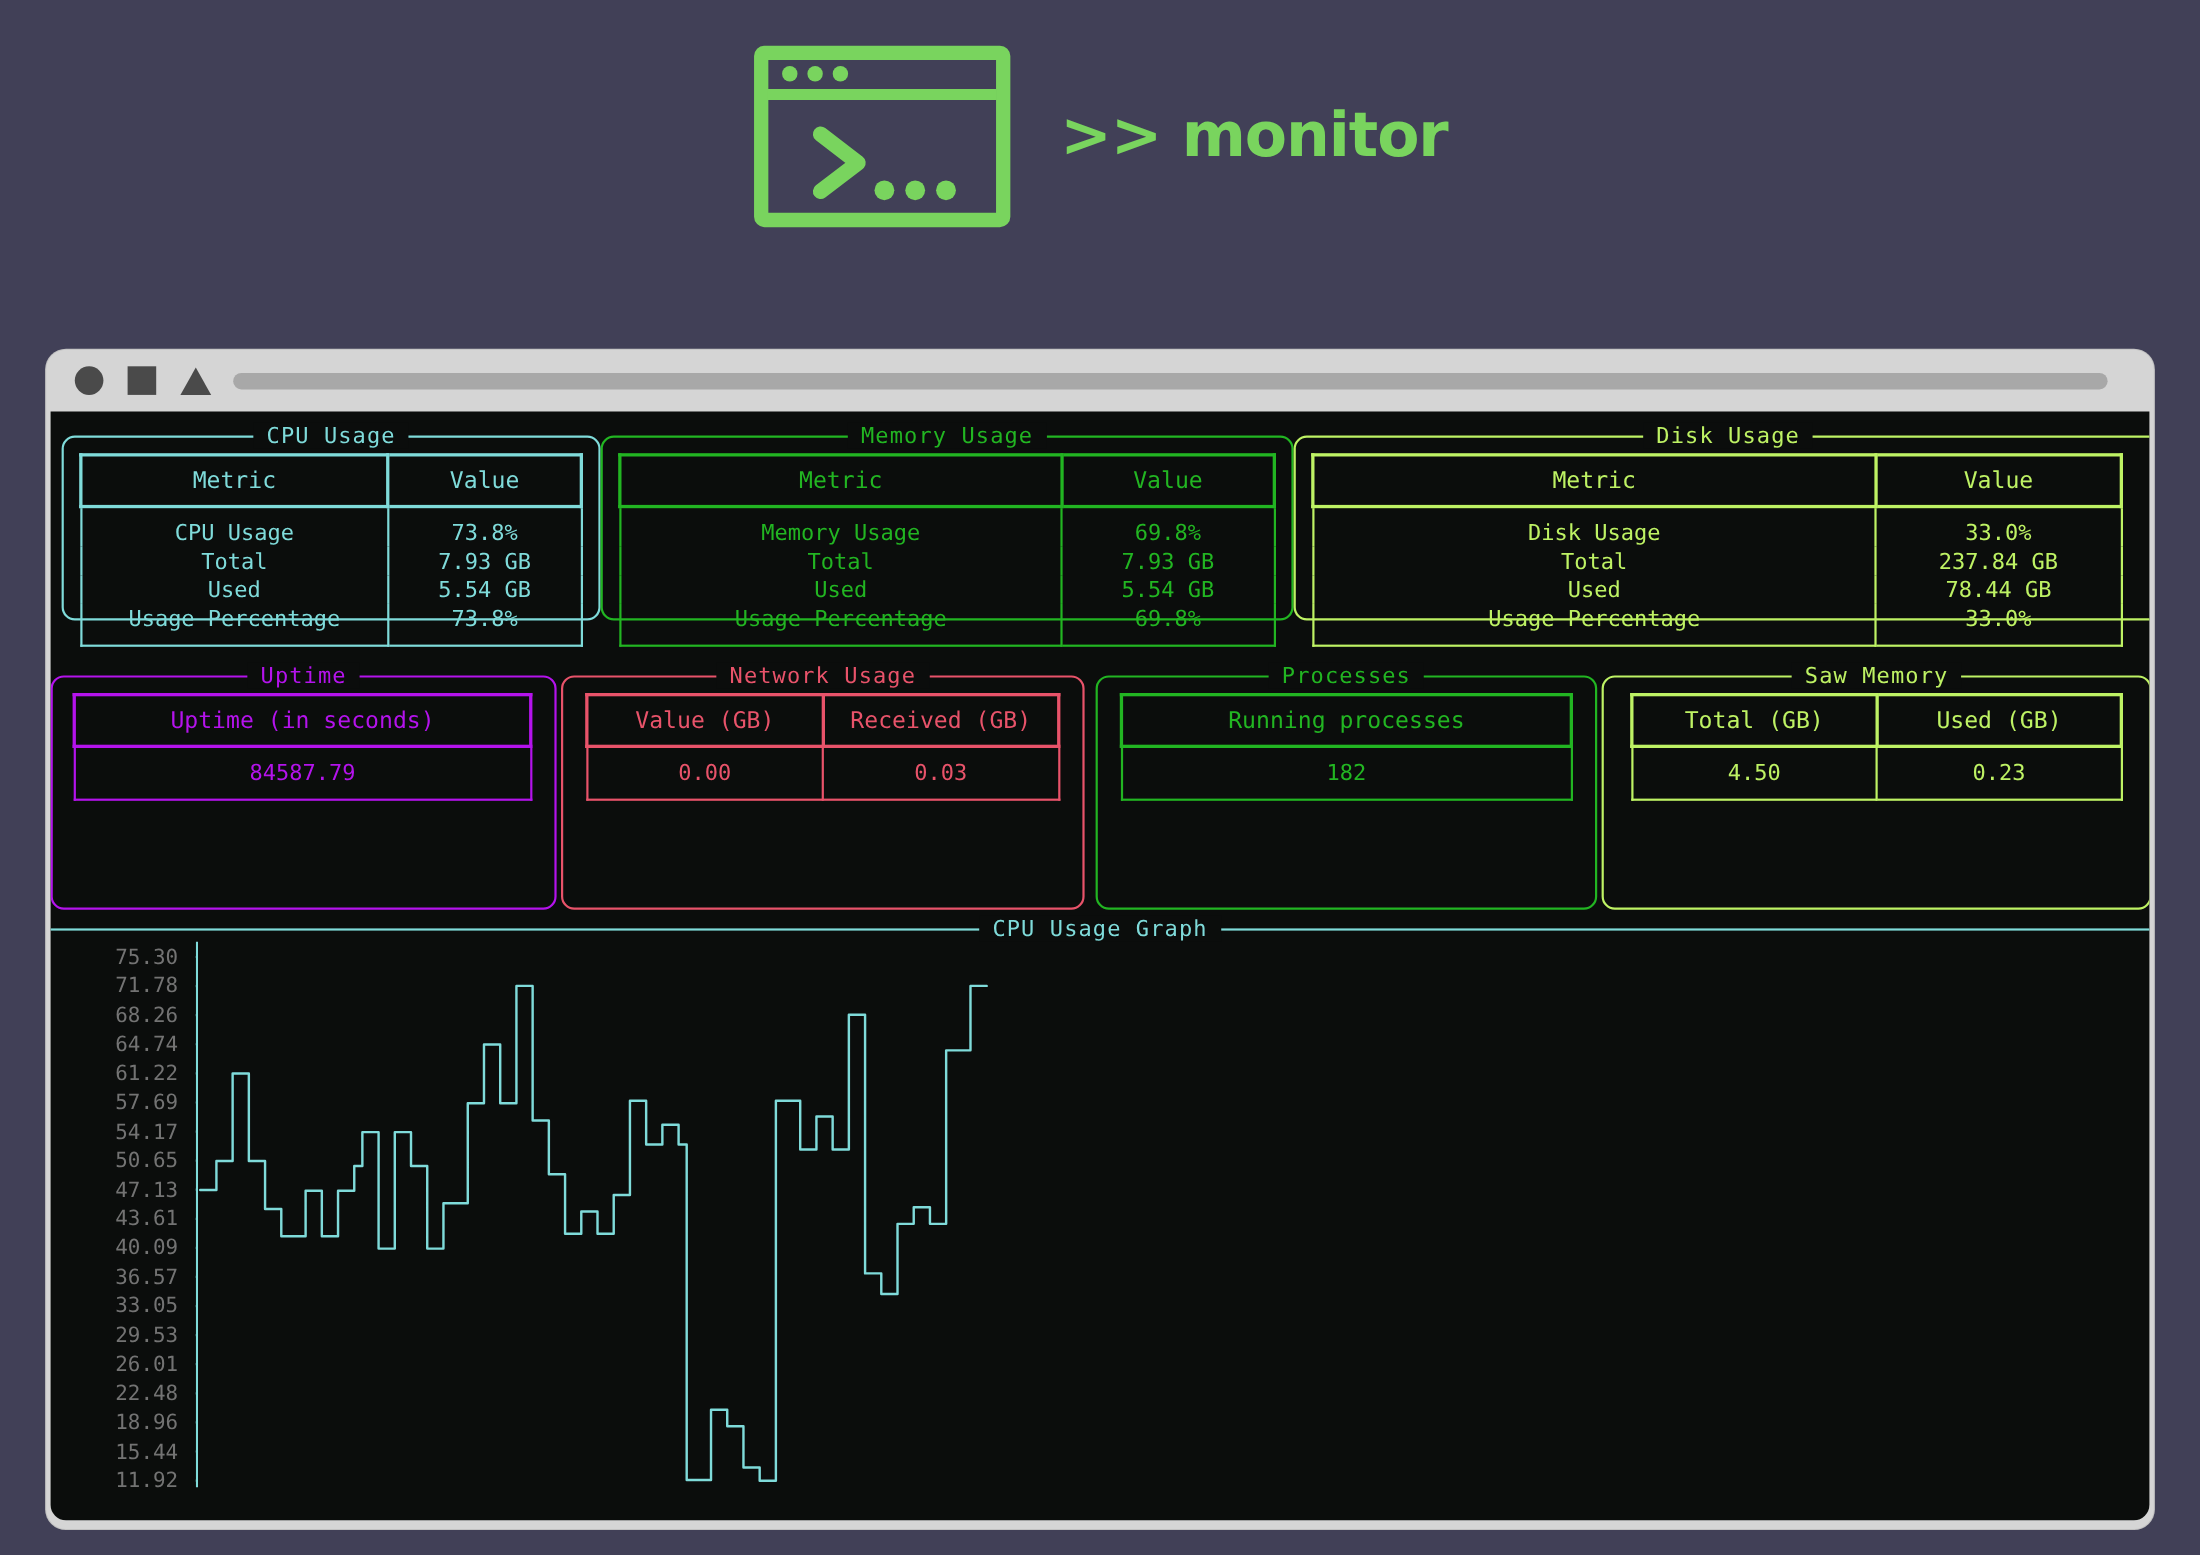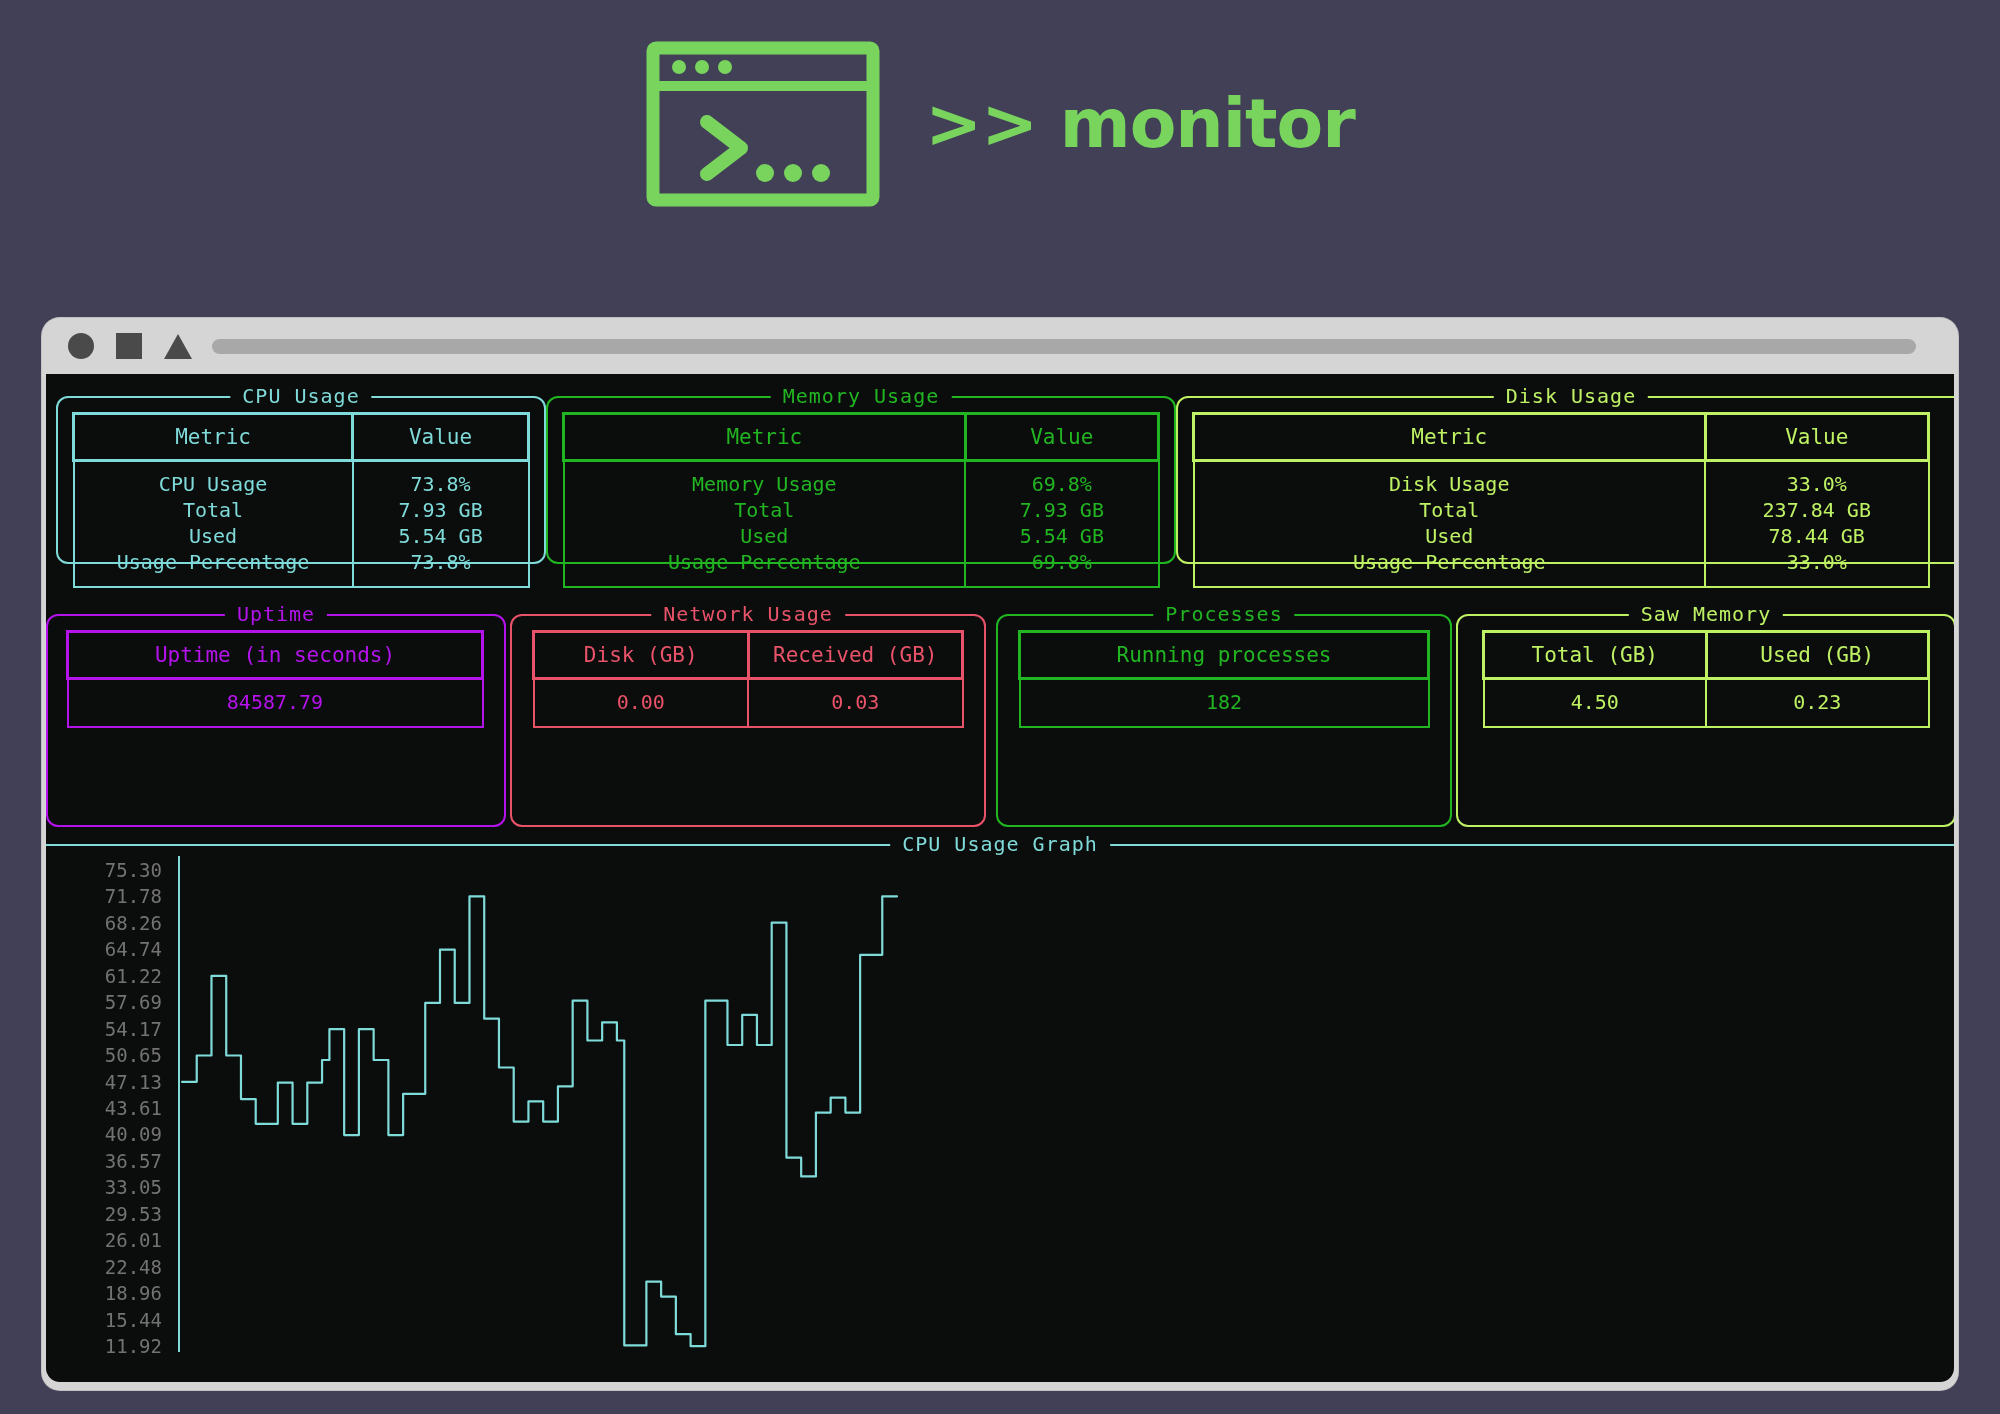--- a/index.html
+++ b/index.html
@@ -12,21 +12,21 @@
   
   #logo-area{
     height:248px;
     display:flex;align-items:center;justify-content:center;
     gap:44px;
   }
   #logo-mark{width:236px;height:168px;display:block;}
   #logo-text{
     font-family:"DejaVu Sans","Liberation Sans",sans-serif;
     font-weight:bold;
-    font-size:68px;
+    font-size:56px;
     color:#79d45e;
     letter-spacing:-1px;
     line-height:1;
   }
   
   #window{
     position:absolute;left:42px;top:318px;
     width:1916px;height:1072px;
     background:#d5d5d5;
     border-radius:18px;
@@ -236,21 +236,21 @@
       </div>
     </div>
 
     <div class="panel c-red" style="left:464px;top:228px;width:476px;height:225px;">
       <div class="panel-frame"></div>
       <div class="panel-title">Network Usage</div>
       <div class="panel-inner" style="left:22px;right:22px;">
         <table class="t">
           <thead>
               <tr>
-            <th>Disk (GB)</th>
+            <th>Value (GB)</th>
             <th>Received (GB)</th>
           </tr>
             </thead>
           <tbody>
               <tr>
             <td>0.00</td>
             <td>0.03</td>
           </tr>
             </tbody>
         </table>

